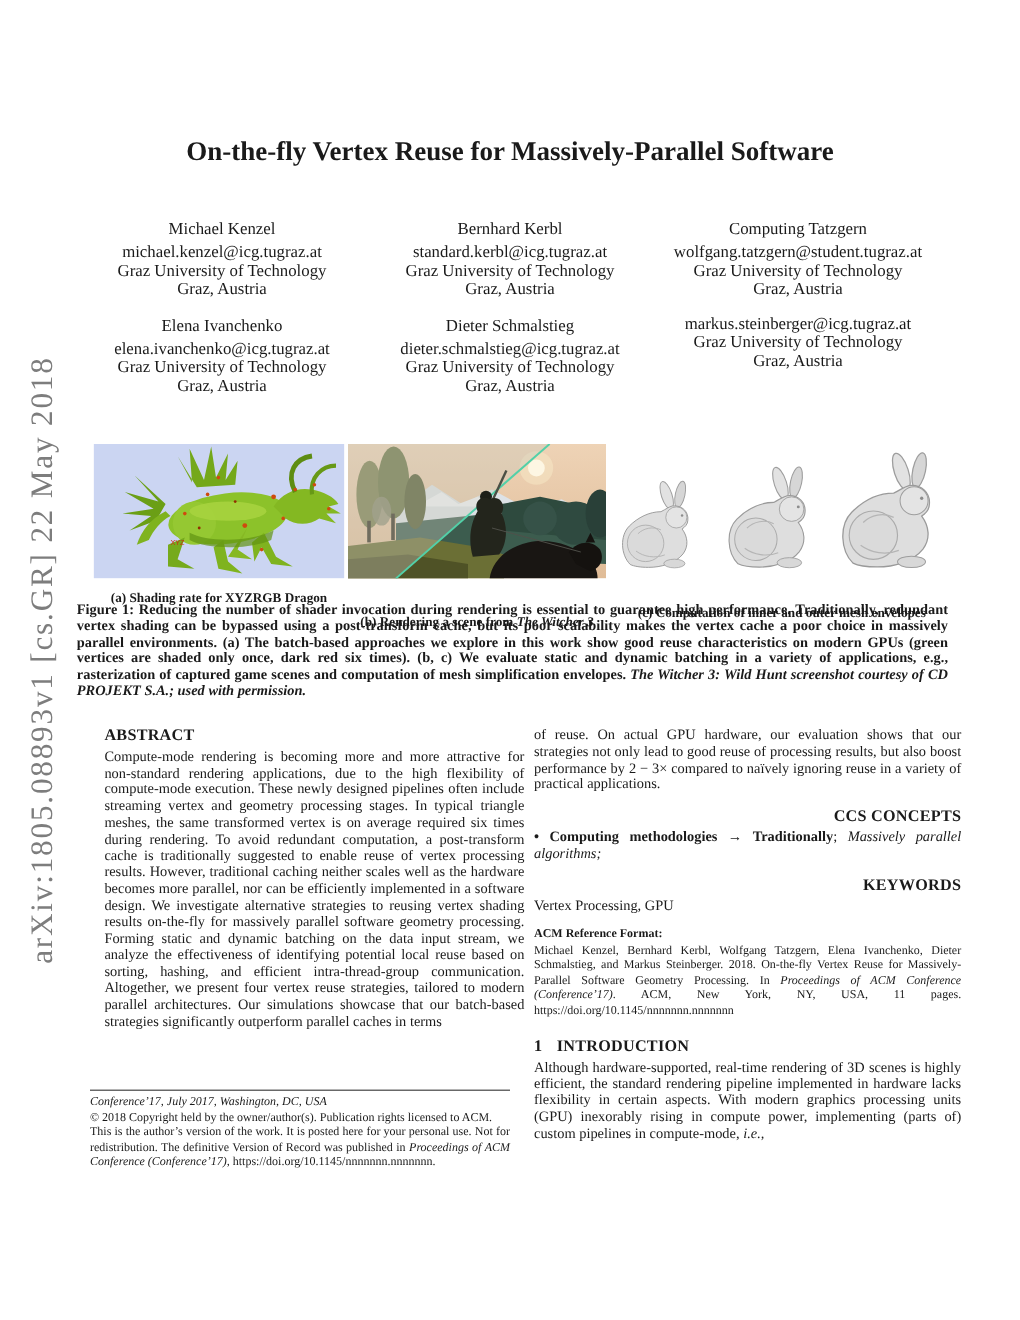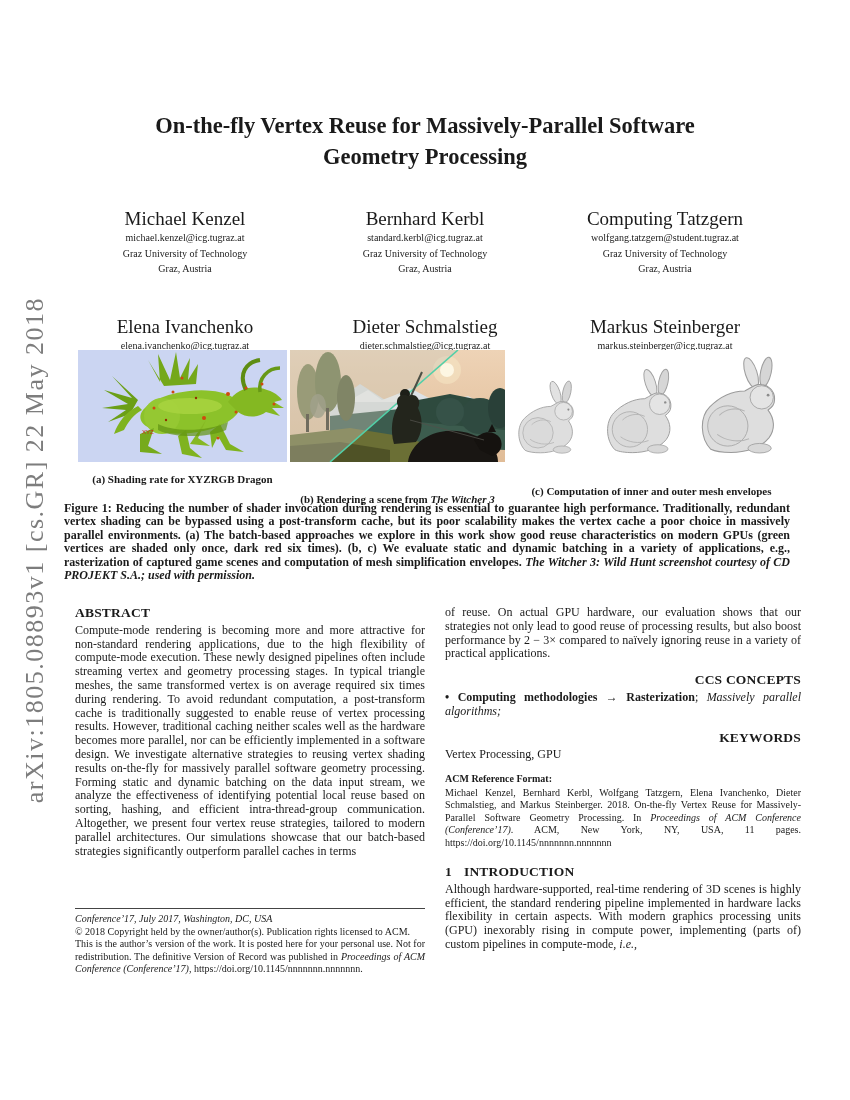--- a/index.html
+++ b/index.html
@@ -11,34 +11,34 @@
   .arxiv-stamp{position:absolute;left:12px;top:265px;height:570px;width:46px;
     display:flex;align-items:center;justify-content:center;}
   .arxiv-stamp span{writing-mode:vertical-rl;transform:rotate(180deg);
     font-size:26px;color:#7d7d7d;letter-spacing:1.5px;white-space:nowrap;}
   
   .title{position:absolute;top:110px;left:60px;width:730px;text-align:center;
     font-weight:bold;font-size:22.5px;line-height:31px;}
   
   .authors{position:absolute;top:182px;left:65px;width:720px;
     display:grid;grid-template-columns:1fr 1fr 1fr;row-gap:13px;text-align:center;}
-  .author .name{font-size:19px;line-height:19px;margin-bottom:2px;margin-top:27px;}
-  .author .line{font-size:10px;line-height:15.5px;text-align:center;}
-  
-  .figure{position:absolute;top:350px;left:78px;width:717px;display:flex;gap:3px;}
+  .author .name{font-size:14px;line-height:19px;margin-bottom:2px;}
+  .author .line{font-size:14px;line-height:15.5px;text-align:center;}
+  
+  .figure{position:absolute;top:370px;left:78px;width:717px;display:flex;gap:3px;}
   .fig-col{display:flex;flex-direction:column;}
   .fig-col svg{display:block;}
   .subcap{font-size:11px;font-weight:bold;text-align:center;margin-top:11px;line-height:13px;}
   .fig-caption{position:absolute;top:502px;left:64px;width:726px;
     font-weight:bold;font-size:12px;line-height:13.4px;text-align:justify;}
   .it{font-style:italic;}
   .bold{font-weight:bold;}
   
   .col{position:absolute;top:606px;font-size:12px;line-height:13.8px;}
-  .col-left{left:75px;width:350px;}
+  .col-left{left:87px;width:350px;}
   .col-right{left:445px;width:356px;}
   .sec-head{font-size:13.5px;font-weight:bold;margin:0 0 4px 0;letter-spacing:.2px;}
   .body-text{margin:0;text-align:justify;}
   .mt{margin-top:12px;text-align:right;}
   .smallhead{font-size:10px;font-weight:bold;margin:10px 0 1px 0;}
   .small-text{font-size:10px;line-height:12.4px;text-align:justify;margin:0;}
   .sec-num{display:inline-block;margin-right:12px;}
   
   .footnote{position:absolute;top:908px;left:75px;width:350px;background:#fff;
     font-size:10px;line-height:12.5px;text-align:justify;}
@@ -48,21 +48,20 @@
 <body>
 
 <div class="page">
 
   <div class="arxiv-stamp">
     <span>arXiv:1805.08893v1  [cs.GR]  22 May 2018</span>
   </div>
 
   <div class="title">
     <div>On-the-fly Vertex Reuse for Massively-Parallel Software</div>
-    <div>Geometry Processing</div>
   </div>
 
   <div class="authors">
     <div class="author">
       <div class="name">Michael Kenzel</div>
       <div class="line">michael.kenzel@icg.tugraz.at</div>
       <div class="line">Graz University of Technology</div>
       <div class="line">Graz, Austria</div>
     </div>
     <div class="author">
@@ -83,21 +82,20 @@
       <div class="line">Graz University of Technology</div>
       <div class="line">Graz, Austria</div>
     </div>
     <div class="author">
       <div class="name">Dieter Schmalstieg</div>
       <div class="line">dieter.schmalstieg@icg.tugraz.at</div>
       <div class="line">Graz University of Technology</div>
       <div class="line">Graz, Austria</div>
     </div>
     <div class="author">
-      <div class="name">Markus Steinberger</div>
       <div class="line">markus.steinberger@icg.tugraz.at</div>
       <div class="line">Graz University of Technology</div>
       <div class="line">Graz, Austria</div>
     </div>
   </div>
 
   <div class="figure">
 
     <div class="fig-col" style="width:209px;">
       <svg width="209" height="112" viewBox="0 0 209 112">
@@ -235,21 +233,21 @@
     <div class="footnote-rule"></div>
     <div class="it">Conference’17, July 2017, Washington, DC, USA</div>
     <div>© 2018 Copyright held by the owner/author(s). Publication rights licensed to ACM.</div>
     <div><span>This is the author’s version of the work. It is posted here for your personal use. Not for redistribution. The definitive Version of Record was published in </span><span class="it">Proceedings of ACM Conference (Conference’17)</span><span>, https://doi.org/10.1145/nnnnnnn.nnnnnnn.</span></div>
   </div>
 
   <div class="col col-right">
     <p class="body-text">of reuse. On actual GPU hardware, our evaluation shows that our strategies not only lead to good reuse of processing results, but also boost performance by 2 − 3× compared to naïvely ignoring reuse in a variety of practical applications.</p>
 
     <h2 class="sec-head mt">CCS CONCEPTS</h2>
-    <p class="body-text"><span class="bold">• </span><span class="bold">Computing methodologies</span><span> → </span><span class="bold">Rasterization</span><span>; </span><span class="it">Massively parallel algorithms;</span></p>
+    <p class="body-text"><span class="bold">• </span><span class="bold">Computing methodologies</span><span> → </span><span class="bold">Traditionally</span><span>; </span><span class="it">Massively parallel algorithms;</span></p>
 
     <h2 class="sec-head mt">KEYWORDS</h2>
     <p class="body-text">Vertex Processing, GPU</p>
 
     <p class="smallhead">ACM Reference Format:</p>
     <p class="small-text"><span>Michael Kenzel, Bernhard Kerbl, Wolfgang Tatzgern, Elena Ivanchenko, Dieter Schmalstieg, and Markus Steinberger. 2018. On-the-fly Vertex Reuse for Massively-Parallel Software Geometry Processing. In </span><span class="it">Proceedings of ACM Conference (Conference’17)</span><span>. ACM, New York, NY, USA, 11 pages. https://doi.org/10.1145/nnnnnnn.nnnnnnn</span></p>
 
     <h2 class="sec-head" style="margin-top:16px;"><span class="sec-num">1</span><span>INTRODUCTION</span></h2>
     <p class="body-text"><span>Although hardware-supported, real-time rendering of 3D scenes is highly efficient, the standard rendering pipeline implemented in hardware lacks flexibility in certain aspects. With modern graphics processing units (GPU) inexorably rising in compute power, implementing (parts of) custom pipelines in compute-mode, </span><span class="it">i.e.,</span></p>
   </div>

